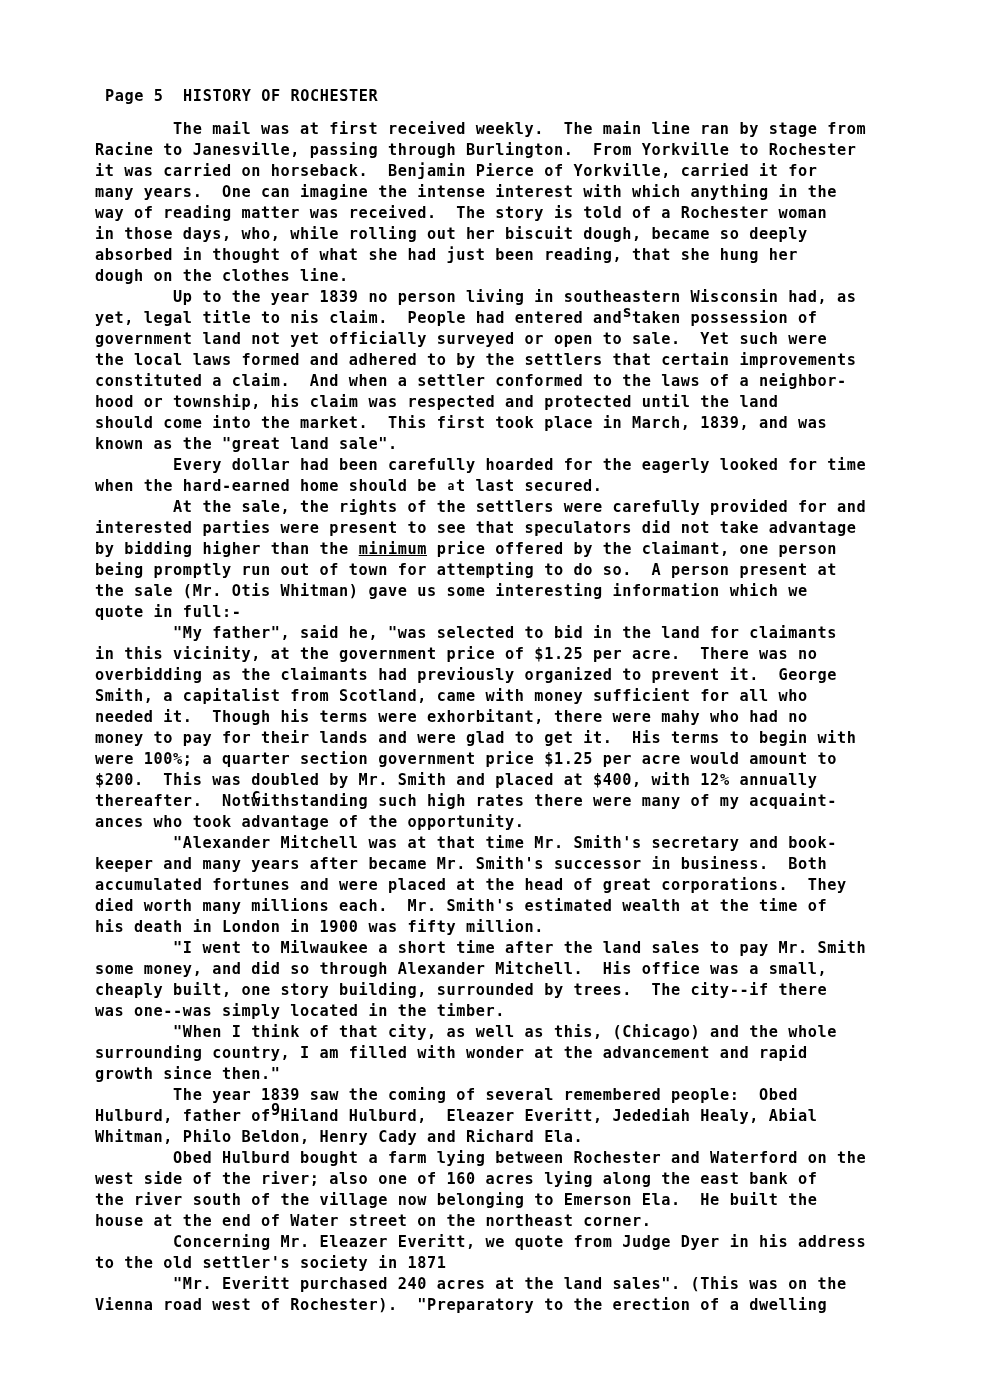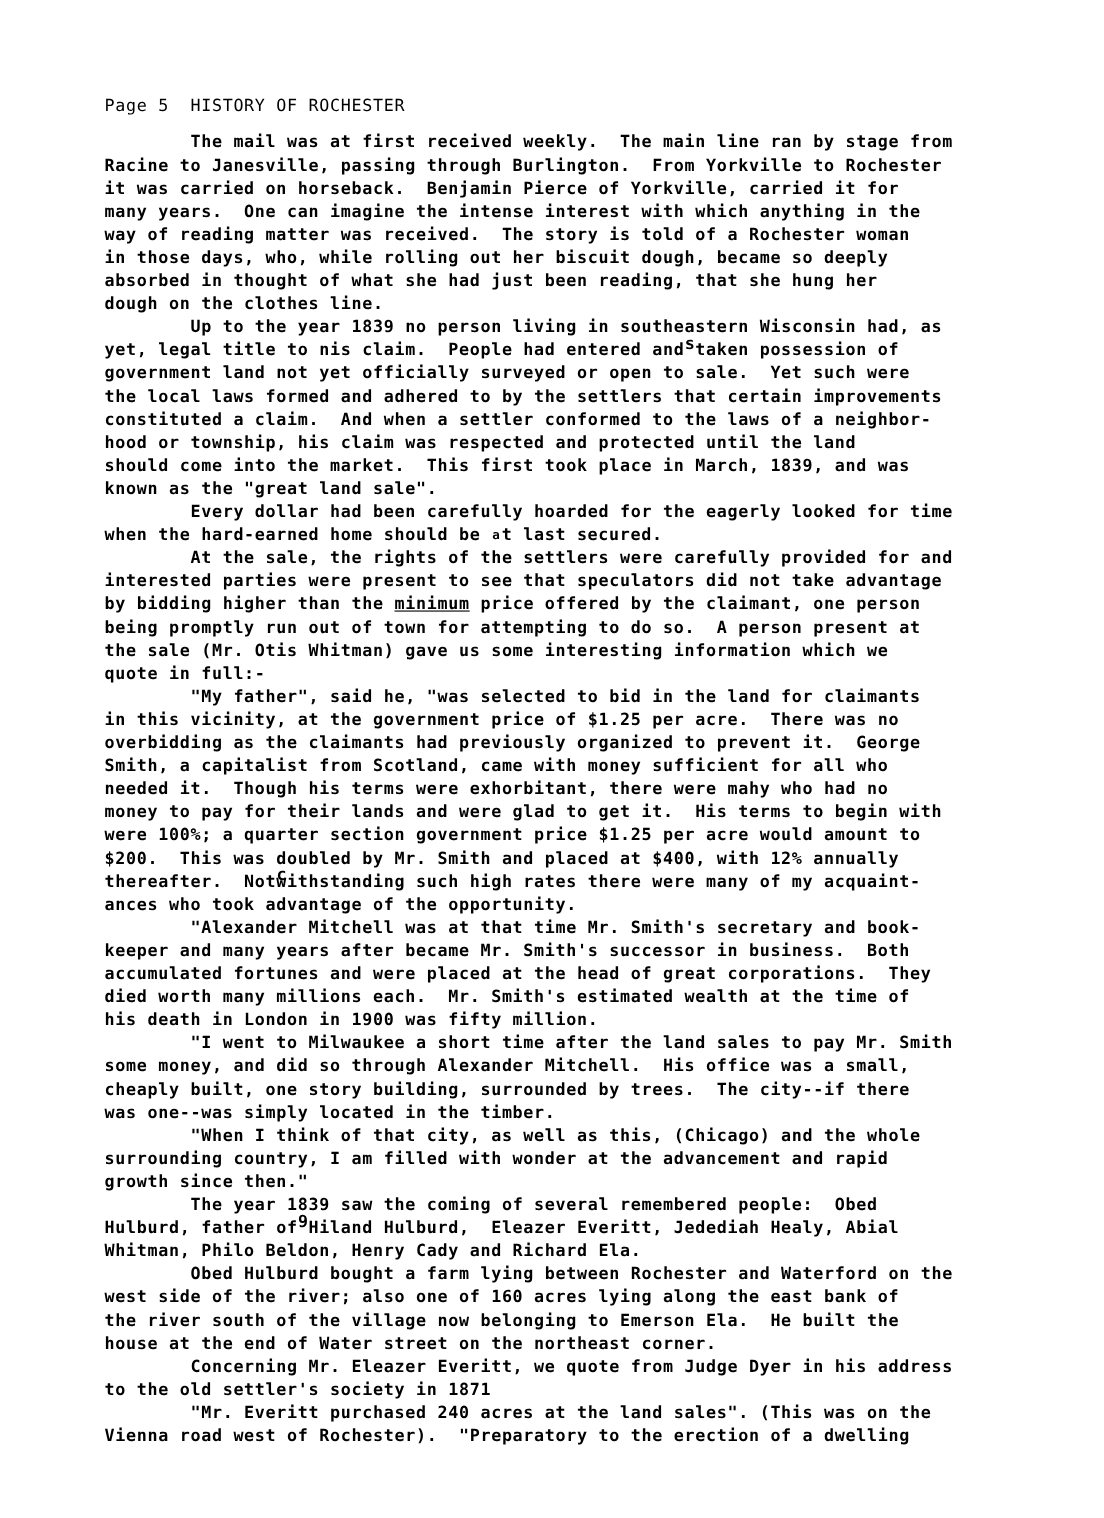--- a/index.html
+++ b/index.html
@@ -15,27 +15,27 @@
   #page {
     position: relative;
     width: 1004px;
     height: 1380px;
     background: #ffffff;
     overflow: hidden;
   }
   
   #page-header {
     position: absolute;
-    left: 95px;
+    left: 105px;
     top: 86px;
     font-size: 15.2px;
     line-height: 21px;
     letter-spacing: 0.62px;
     white-space: pre;
-    font-weight: 400;
+    font-weight: 700;
     -webkit-font-smoothing: none;
   }
   
   #body-text {
     position: absolute;
     left: 95px;
     top: 119px;
     width: 860px;
     font-size: 15.2px;
     line-height: 21.0px;

